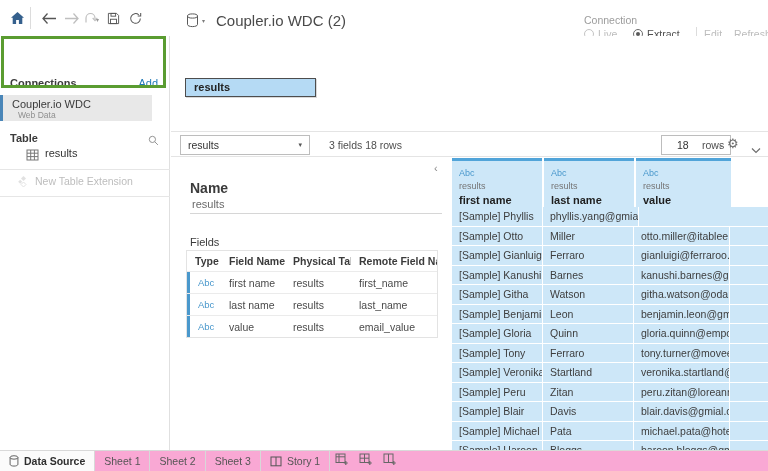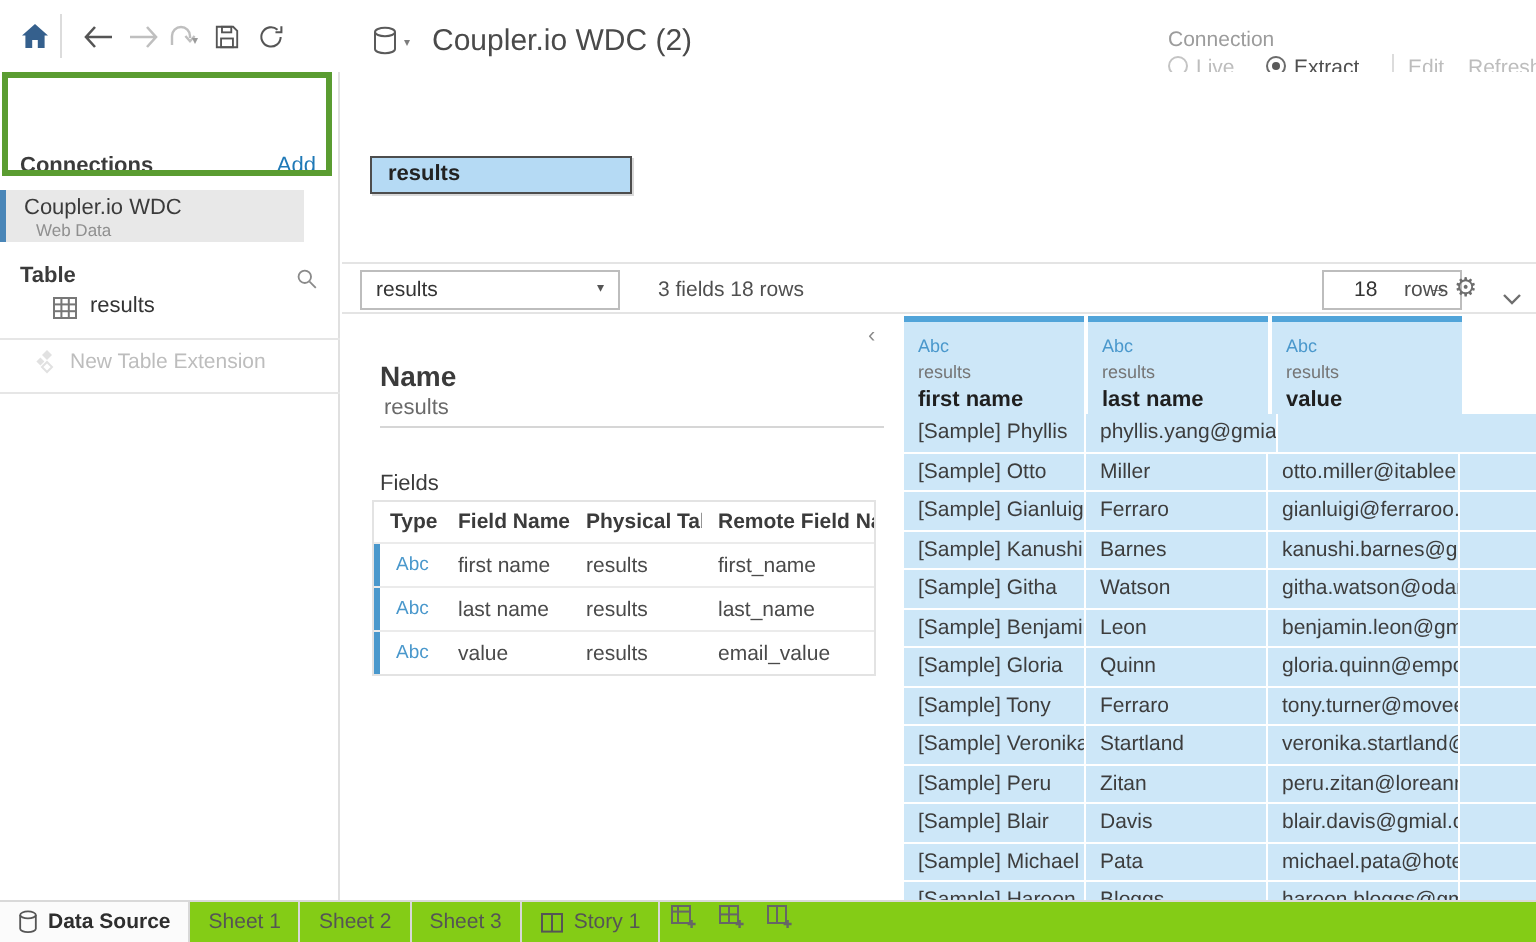--- a/index.html
+++ b/index.html
@@ -89,21 +89,21 @@
   .col-header .abc { position:absolute; left:7px; top:7px; font-size:9px; color:var(--abc-blue); }
   .col-header .ctable { position:absolute; left:7px; top:20px; font-size:9px; color:#757575; }
   .col-header .cname { position:absolute; left:7px; top:33px; font-size:11px; font-weight:bold; color:#1f1f1f; }
   .grid-rows { position:absolute; left:2px; top:50px; right:0; bottom:0; }
   .grid-row { display:flex; height:19.5px; cursor:default; }
   .g-cell { background:var(--cell-blue); border-right:1.5px solid #fff; border-bottom:1px solid #fff; font-size:10.5px; color:#3d3d3d; line-height:18.5px; padding-left:7px; overflow:hidden; white-space:nowrap; flex:none; }
   .g-c0 { width:91px; } .g-c1 { width:91px; } .g-c2 { width:96px; }
   .g-fill { flex:1; border-right:none; }
 
   
-  .statusbar { position:absolute; left:0; top:450px; width:768px; height:21px; background:#84cc16; border-top:1px solid #d9d9d9; display:flex; align-items:stretch; }
+  .statusbar { position:absolute; left:0; top:450px; width:768px; height:21px; background:#f9a8d4; border-top:1px solid #d9d9d9; display:flex; align-items:stretch; }
   .tab { display:flex; align-items:center; padding:0 9px; font-size:10.5px; color:#555; border-right:1px solid #d8d8d8; cursor:pointer; white-space:nowrap; }
   .tab.active { background:#fbfbfb; color:#2e2e2e; font-weight:bold; }
   .tab .t-ic { margin-right:5px; display:flex; align-items:center; }
   .newbtn { width:24px; display:flex; align-items:center; justify-content:center; cursor:pointer; }
 </style>
 </head>
 <body>
 
 <div class="app">
 

